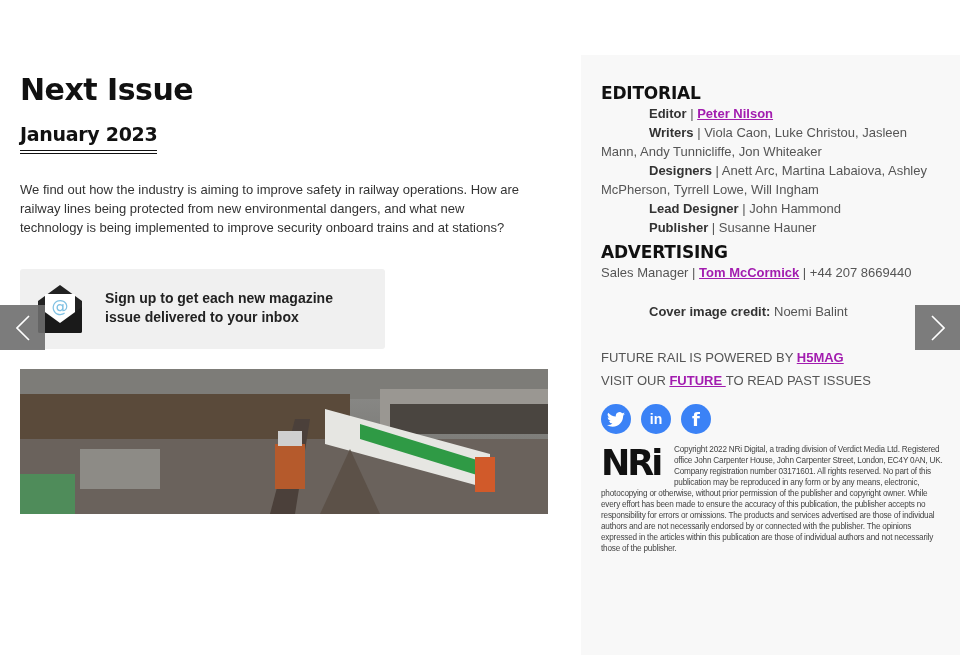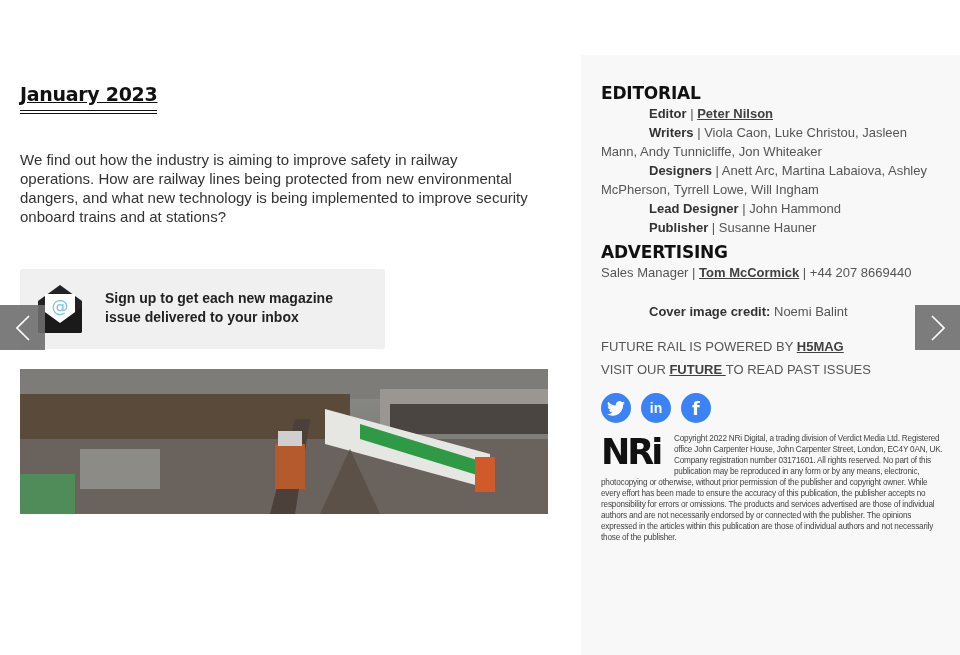--- a/index.html
+++ b/index.html
@@ -1,51 +1,52 @@
 <!DOCTYPE html>
 <html><head>
   <meta charset="utf-8">
   <style>
     * { box-sizing: border-box; margin: 0; padding: 0; }
     html, body { width: 960px; height: 655px; overflow: hidden; background: #ffffff; }
     body { position: relative; font-family: "Liberation Sans", "DejaVu Sans", sans-serif; color: #222; }
 
     .left { position: absolute; left: 20px; top: 70px; width: 528px; }
     .title { font-family: "DejaVu Sans", sans-serif; font-weight: bold; font-size: 30px; color: #111; letter-spacing: -0.5px; line-height: 40px; }
-    .issue-date { display: inline-block; margin-top: 11px; font-family: "DejaVu Sans", sans-serif; font-weight: bold; font-size: 19px; color: #111; line-height: 26px; padding-bottom: 3px; border-bottom: 4px double #111; letter-spacing: -0.3px; text-decoration: underline; }
-    .desc { margin-top: 36px; font-size: 15px; line-height: 19px; color: #333; width: 510px; }
+    .issue-date { display: inline-block; margin-top: 11px; font-family: "DejaVu Sans", sans-serif; font-weight: bold; font-size: 19px; color: #111; line-height: 26px; padding-bottom: 3px; border-bottom: 4px double #111; letter-spacing: -0.3px; }
+    .desc { margin-top: 26px; font-size: 13px; line-height: 19px; color: #333; width: 510px; }
 
     .signup { position: absolute; left: 20px; top: 269px; width: 365px; height: 80px; background: #f0f0f0; border-radius: 3px; display: flex; align-items: center; }
     .signup .env { position: absolute; left: 14px; top: 14px; width: 52px; height: 52px; }
     .signup .label { position: absolute; left: 85px; top: 20px; font-weight: bold; font-size: 14px; line-height: 19px; color: #222; width: 260px; }
 
     .hero { position: absolute; left: 20px; top: 369px; width: 528px; height: 145px; overflow: hidden; background: #6c6a63; }
 
     .right { position: absolute; left: 581px; top: 55px; width: 379px; height: 600px; background: #f8f8f8; }
     .right-inner { position: absolute; left: 20px; top: 27px; width: 345px; }
     .sec-h { font-family: "DejaVu Sans", sans-serif; font-weight: bold; font-size: 17px; color: #111; line-height: 22px; letter-spacing: -0.2px; }
     .credit-line { font-size: 13px; line-height: 19px; color: #555; }
     .credit-line b { color: #333; padding-left: 48px; }
-    .link { color: #404040; font-weight: bold; text-decoration: underline; }
+    .link { color: #a21caf; font-weight: bold; text-decoration: underline; }
     .adv-h { margin-top: 4px; }
     .cover { margin-top: 20px; }
-    .powered { margin-top: 14px; font-size: 13px; line-height: 23px; color: #555; }
+    .powered { margin-top: 25px; font-size: 13px; line-height: 23px; color: #555; }
     .social { margin-top: 12px; display: flex; gap: 10px; }
     .social .s { width: 30px; height: 30px; border-radius: 50%; background: #3b82f6; display: flex; align-items: center; justify-content: center; color: #fff; font-weight: bold; font-size: 14px; }
     .legal { margin-top: 10px; position: relative; font-size: 8.2px; line-height: 11px; color: #444; letter-spacing: -0.2px; }
     .nri { float: left; width: 66px; height: 34px; margin: 2px 7px 0 0; font-family: "DejaVu Sans", sans-serif; font-weight: bold; font-size: 35px; line-height: 34px; color: #111; letter-spacing: -3px; }
 
     .arrow { position: absolute; width: 45px; height: 45px; background: rgba(110,110,110,0.9); display: flex; align-items: center; justify-content: center; cursor: pointer; }
     .arrow.prev { left: 0; top: 305px; }
     .arrow.next { left: 915px; top: 305px; }
   </style>
 </head>
 <body>
 
 <div class="left">
+  <h1 class="title">Next Issue</h1>
   <div class="issue-date">January 2023</div>
   <p class="desc">We find out how the industry is aiming to improve safety in railway operations. How are railway lines being protected from new environmental dangers, and what new technology is being implemented to improve security onboard trains and at stations?</p>
 </div>
 
 <div class="signup">
   <svg class="env" viewBox="0 0 52 52">
     <path d="M26 2 L48 18 L48 48 Q48 50 46 50 L6 50 Q4 50 4 48 L4 18 Z" fill="#222"></path>
     <path d="M11 11 L41 11 L41 33 L26 42 L11 33 Z" fill="#fff"></path>
     <path d="M4 24 L26 40 L48 24 L48 48 Q48 50 46 50 L6 50 Q4 50 4 48 Z" fill="#1a1a1a"></path>
     <text x="26" y="29" text-anchor="middle" font-size="17" font-family="DejaVu Sans, sans-serif" fill="#7fc1e3">@</text>

